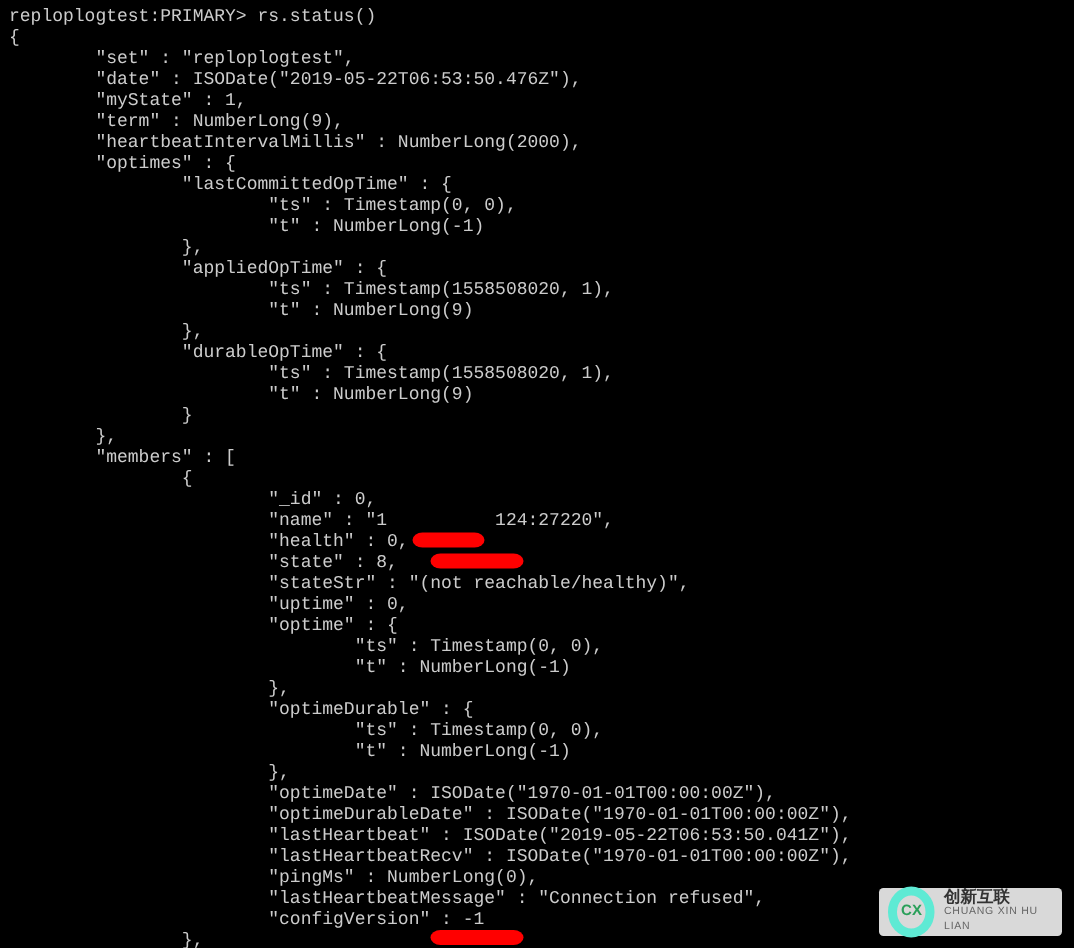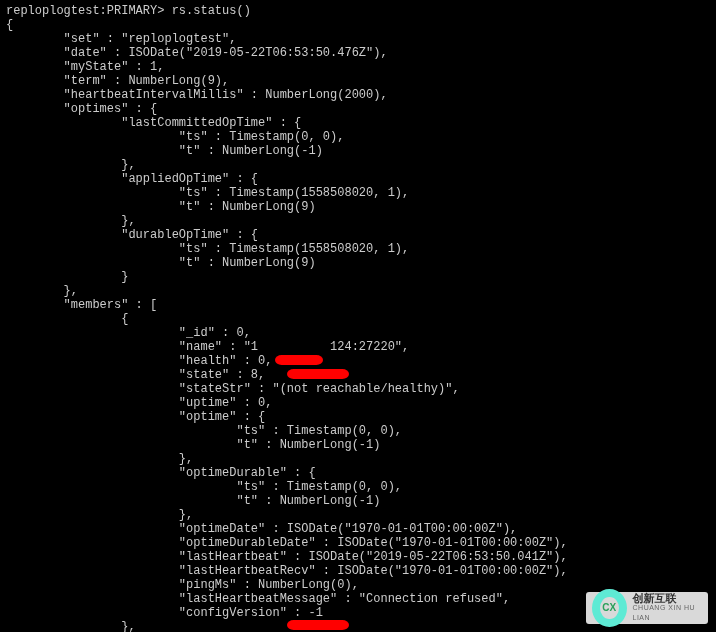--- a/index.html
+++ b/index.html
@@ -37,21 +37,21 @@
     display: flex;
     align-items: center;
     gap: 6px;
     padding: 2px 6px;
     font-family: sans-serif;
     z-index: 10;
   }
   .watermark .logo {
     width: 22px;
     height: 22px;
-    border: 8px solid #5eead4;
+    border: 6px solid #5eead4;
     border-radius: 50%;
     color: #2aa05a;
     font-weight: bold;
     font-size: 10px;
     display: flex;
     align-items: center;
     justify-content: center;
   }
   .watermark .txt {
     display: flex;

